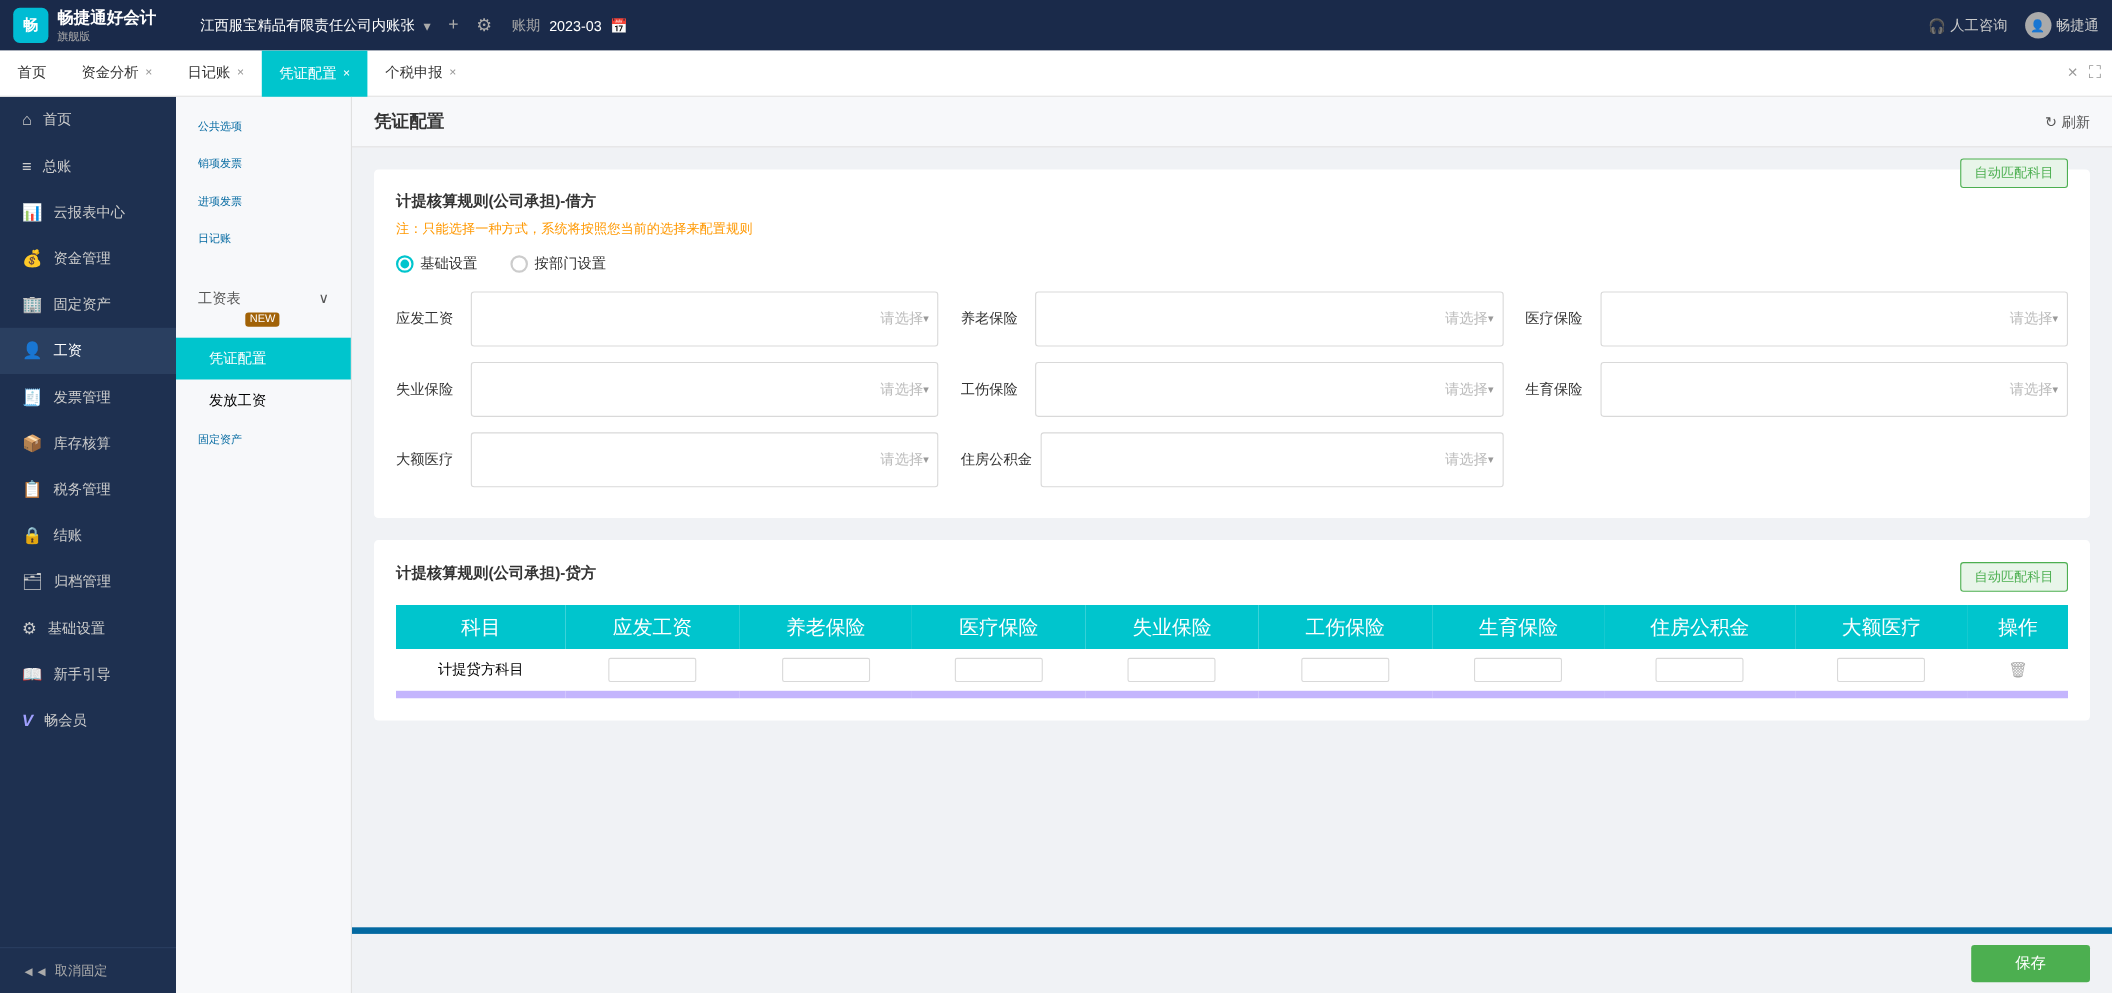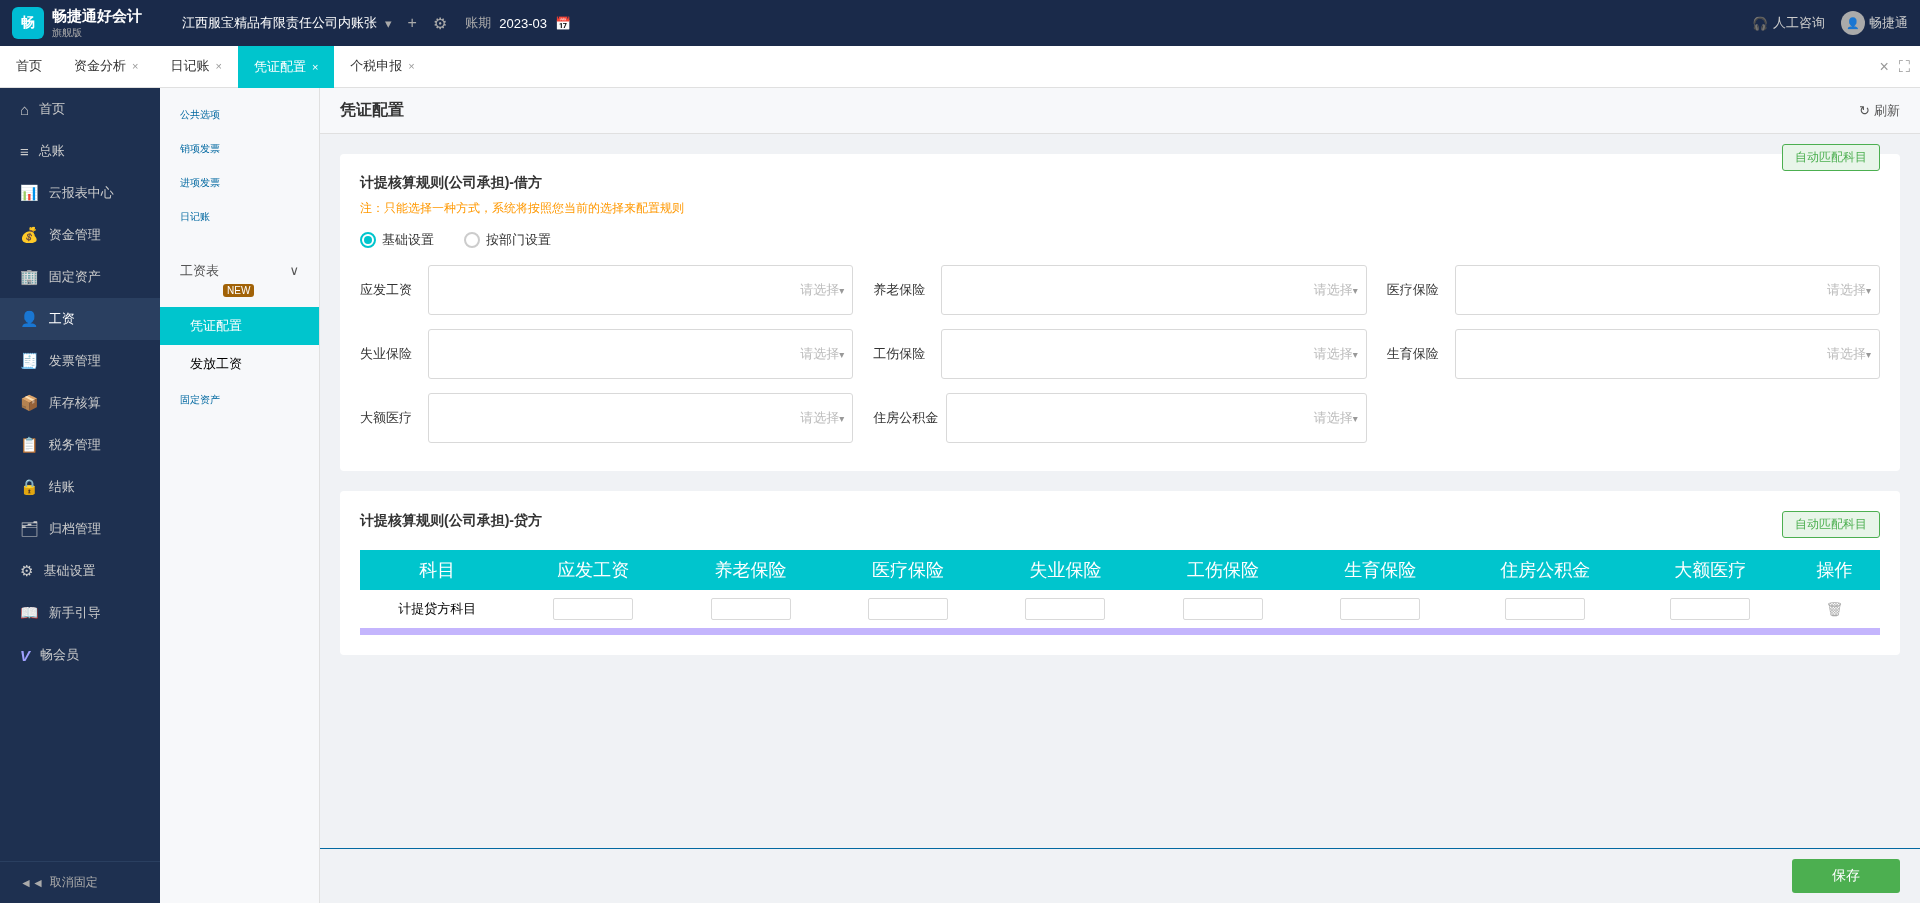--- a/index.html
+++ b/index.html
@@ -294,21 +294,21 @@
     .delete-icon { cursor: pointer; color: #aaa; font-size: 14px; }
 
     
     .save-section {
       position: sticky;
       bottom: 0;
       background: #f0f2f5;
       padding: 10px 20px;
       display: flex;
       justify-content: flex-end;
-      border-top: 1px solid #0369a1;
+      border-top: 6px solid #0369a1;
     }
     .save-btn {
       background: #4caf50;
       color: white;
       border: none;
       padding: 8px 40px;
       border-radius: 3px;
       font-size: 14px;
       cursor: pointer;
     }

